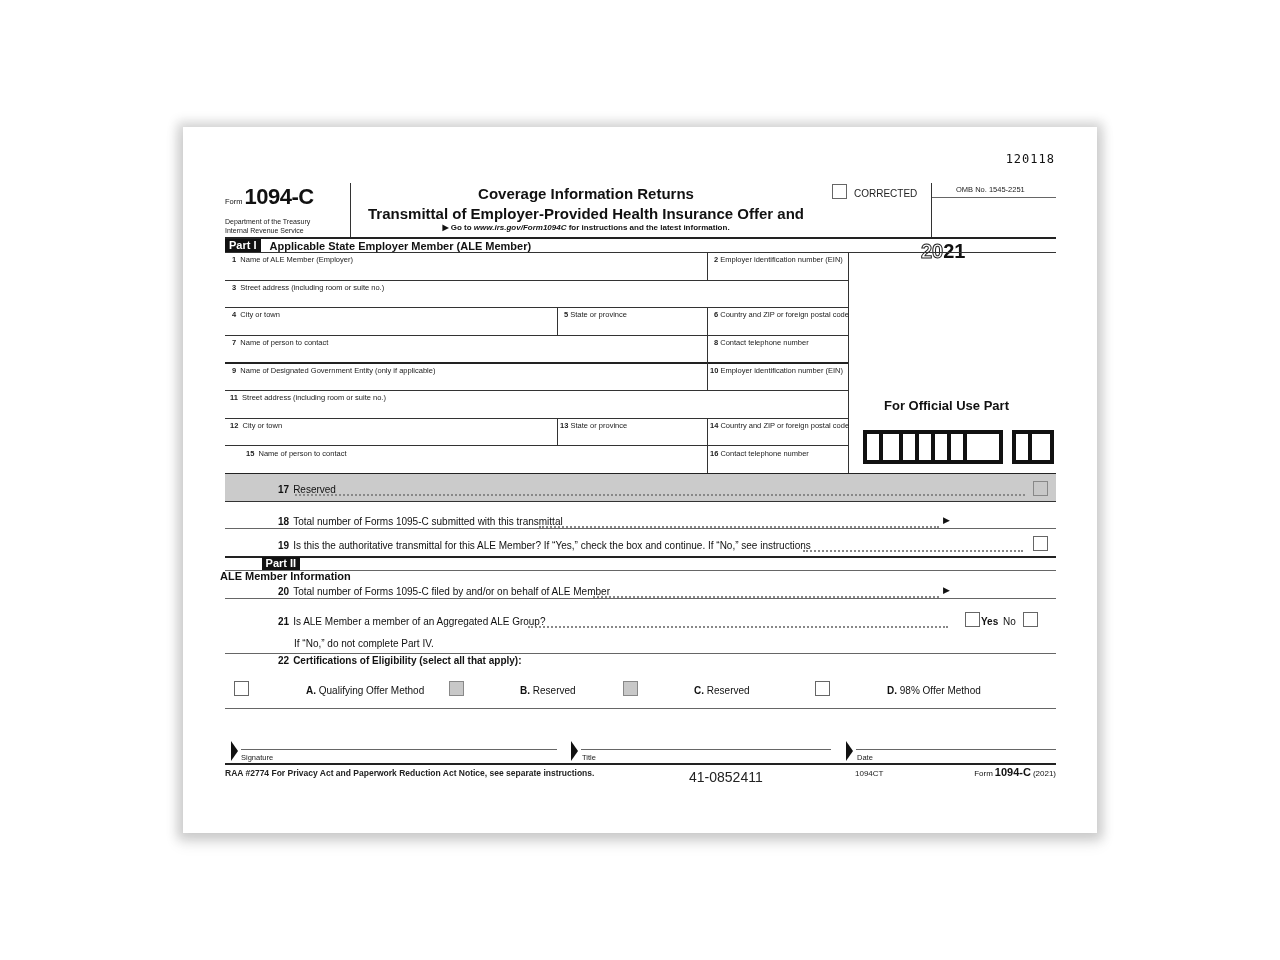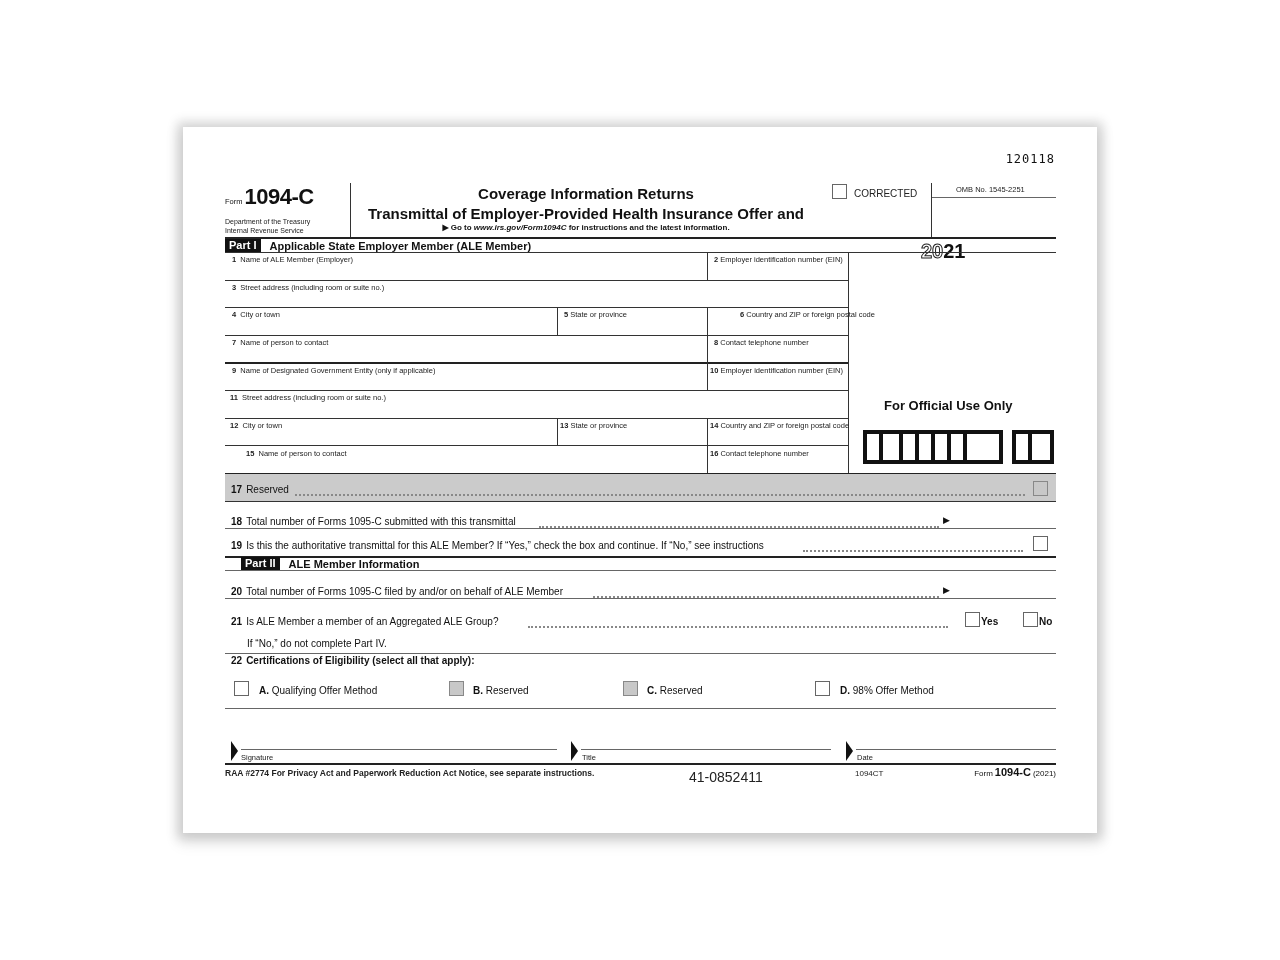--- a/index.html
+++ b/index.html
@@ -9,21 +9,21 @@
   .abs { position:absolute; }
   .hline { position:absolute; height:0; border-top:1px solid #333; }
   .hline.thick { border-top:2px solid #222; }
   .hline.gray { border-top:1px solid #666; }
   .vline { position:absolute; width:0; border-left:1px solid #333; }
   .lbl { position:absolute; font-size:7.5px; color:#222; white-space:nowrap; }
   .lbl b { font-weight:bold; }
   .partbar { position:absolute; height:13px; display:flex; align-items:center; }
   .partbadge { background:#111; color:#fff; font-weight:bold; font-size:11px; padding:0 4px; height:13px; line-height:13px; }
   .parttitle { font-weight:bold; font-size:11px; margin-left:9px; }
-  .row-text { position:absolute; font-size:10px; white-space:nowrap; color:#111; }
+  .row-text { position:absolute; font-size:10px; white-space:nowrap; color:#111;margin-left:47px; }
   .row-text .num { font-weight:bold; margin-right:4px; }
   .dots { position:absolute; height:10px; border-bottom:2px dotted #888; }
   .cbox { position:absolute; width:13px; height:13px; border:1px solid #666; background:#fff; }
   .cbox.gray { background:#c8c8c8; border-color:#888; }
   .arrow { position:absolute; font-size:9px; }
   .tri { position:absolute; width:0; height:0; border-top:10px solid transparent; border-bottom:10px solid transparent; border-left:7px solid #111; }
   .ocr-box { position:absolute; border:4px solid #111; height:26px; top:303px; display:flex; }
   .ocr-box span { display:block; width:16px; height:100%; border-right:4px solid #111; box-sizing:border-box; }
   .ocr-box span:last-child { border-right:none; }
 </style>
@@ -81,21 +81,21 @@
   <div class="vline" style="left:524px; top:291px; height:55px;"></div>
   <div class="vline" style="left:374px; top:180px; height:28px;"></div>
   <div class="vline" style="left:374px; top:291px; height:28px;"></div>
   <div class="vline" style="left:665px; top:125px; height:222px; border-left-width:1.5px;"></div>
 
   <div class="lbl" style="left:49px; top:128px;"><b>1</b>&nbsp;&nbsp;<span>Name of ALE Member (Employer)</span></div>
   <div class="lbl" style="left:531px; top:128px;"><b>2</b> <span>Employer identification number (EIN)</span></div>
   <div class="lbl" style="left:49px; top:156px;"><b>3</b>&nbsp;&nbsp;<span>Street address (including room or suite no.)</span></div>
   <div class="lbl" style="left:49px; top:183px;"><b>4</b>&nbsp;&nbsp;<span>City or town</span></div>
   <div class="lbl" style="left:381px; top:183px;"><b>5</b> <span>State or province</span></div>
-  <div class="lbl" style="left:531px; top:183px;margin-left:26px;"><b>6</b> <span>Country and ZIP or foreign postal code</span></div>
+  <div class="lbl" style="left:531px; top:183px;"><b>6</b> <span>Country and ZIP or foreign postal code</span></div>
   <div class="lbl" style="left:49px; top:211px;"><b>7</b>&nbsp;&nbsp;<span>Name of person to contact</span></div>
   <div class="lbl" style="left:531px; top:211px;"><b>8</b> <span>Contact telephone number</span></div>
   <div class="lbl" style="left:49px; top:239px;"><b>9</b>&nbsp;&nbsp;<span>Name of Designated Government Entity (only if applicable)</span></div>
   <div class="lbl" style="left:527px; top:239px;"><b>10</b> <span>Employer identification number (EIN)</span></div>
   <div class="lbl" style="left:47px; top:266px;"><b>11</b>&nbsp;&nbsp;<span>Street address (including room or suite no.)</span></div>
   <div class="lbl" style="left:47px; top:294px;"><b>12</b>&nbsp;&nbsp;<span>City or town</span></div>
   <div class="lbl" style="left:377px; top:294px;"><b>13</b> <span>State or province</span></div>
   <div class="lbl" style="left:527px; top:294px;"><b>14</b> <span>Country and ZIP or foreign postal code</span></div>
   <div class="lbl" style="left:63px; top:322px;"><b>15</b>&nbsp;&nbsp;<span>Name of person to contact</span></div>
   <div class="lbl" style="left:527px; top:322px;"><b>16</b> <span>Contact telephone number</span></div>
@@ -110,21 +110,21 @@
   <div class="abs" style="left:526px; top:219px; width:138px; height:16px;"></div>
   <div class="abs" style="left:42px; top:247px; width:480px; height:16px;"></div>
   <div class="abs" style="left:526px; top:247px; width:138px; height:16px;"></div>
   <div class="abs" style="left:42px; top:274px; width:622px; height:16px;"></div>
   <div class="abs" style="left:42px; top:302px; width:330px; height:16px;"></div>
   <div class="abs" style="left:376px; top:302px; width:146px; height:16px;"></div>
   <div class="abs" style="left:526px; top:302px; width:138px; height:16px;"></div>
   <div class="abs" style="left:42px; top:330px; width:480px; height:16px;"></div>
   <div class="abs" style="left:526px; top:330px; width:138px; height:16px;"></div>
 
-  <div class="abs" style="left:701px; top:271px; font-weight:bold; font-size:13px;">For Official Use Only</div>
+  <div class="abs" style="left:701px; top:271px; font-weight:bold; font-size:13px;">For Official Use Part</div>
   <div class="ocr-box" style="left:680px; width:132px;">
     <span></span>
       <span style="width:20px;"></span>
       <span></span>
       <span></span>
       <span></span>
       <span></span>
       <span></span>
   </div>
   <div class="ocr-box" style="left:829px; width:34px;">
@@ -143,38 +143,38 @@
   <div class="dots" style="left:356px; width:400px; top:389px;"></div>
   <div class="arrow" style="left:760px; top:388px;">▶</div>
   <div class="abs" style="left:780px; top:383px; width:93px; height:18px;"></div>
   <div class="hline gray" style="left:42px; width:831px; top:401px;"></div>
 
   <div class="row-text" style="left:48px; top:413px;"><span class="num">19</span><span>Is this the authoritative transmittal for this ALE Member? If “Yes,” check the box and continue. If “No,” see instructions</span></div>
   <div class="dots" style="left:620px; width:220px; top:413px;"></div>
   <div class="cbox" style="left:850px; top:409px;"></div>
   <div class="hline thick" style="left:42px; width:831px; top:429px;"></div>
 
-  <div class="partbar" style="left:58px; top:430px;">
+  <div class="partbar" style="left:28px; top:430px;flex-direction:column;">
     <span class="partbadge">Part II</span>
     <span class="parttitle">ALE Member Information</span>
   </div>
   <div class="hline gray" style="left:42px; width:831px; top:443px;"></div>
 
   <div class="row-text" style="left:48px; top:459px;"><span class="num">20</span><span>Total number of Forms 1095-C filed by and/or on behalf of ALE Member</span></div>
   <div class="dots" style="left:410px; width:346px; top:459px;"></div>
   <div class="arrow" style="left:760px; top:458px;">▶</div>
   <div class="abs" style="left:780px; top:453px; width:93px; height:18px;"></div>
   <div class="hline gray" style="left:42px; width:831px; top:471px;"></div>
 
   <div class="row-text" style="left:48px; top:489px;"><span class="num">21</span><span>Is ALE Member a member of an Aggregated ALE Group?</span></div>
   <div class="dots" style="left:345px; width:420px; top:489px;"></div>
   <div class="cbox" style="left:782px; top:485px;"></div>
   <div class="abs" style="left:798px; top:489px; font-size:10px; font-weight:bold;">Yes</div>
   <div class="cbox" style="left:840px; top:485px;"></div>
-  <div class="abs" style="left:856px; top:489px; font-size:10px; font-weight:bold;">No</div>
+  <div class="abs" style="left:820px; top:489px; font-size:10px; font-weight:normal;">No</div>
   <div class="row-text" style="left:64px; top:511px;">If “No,” do not complete Part IV.</div>
   <div class="hline gray" style="left:42px; width:831px; top:526px;"></div>
 
   <div class="row-text" style="left:48px; top:528px; font-weight:bold;"><span class="num">22</span><span>Certifications of Eligibility (select all that apply):</span></div>
 
   <div class="cbox" style="left:51px; top:554px;"></div>
   <div class="row-text" style="left:76px; top:558px;"><b>A.</b> <span>Qualifying Offer Method</span></div>
 
   <div class="cbox gray" style="left:266px; top:554px;"></div>
   <div class="row-text" style="left:290px; top:558px;"><b>B.</b> <span>Reserved</span></div>

